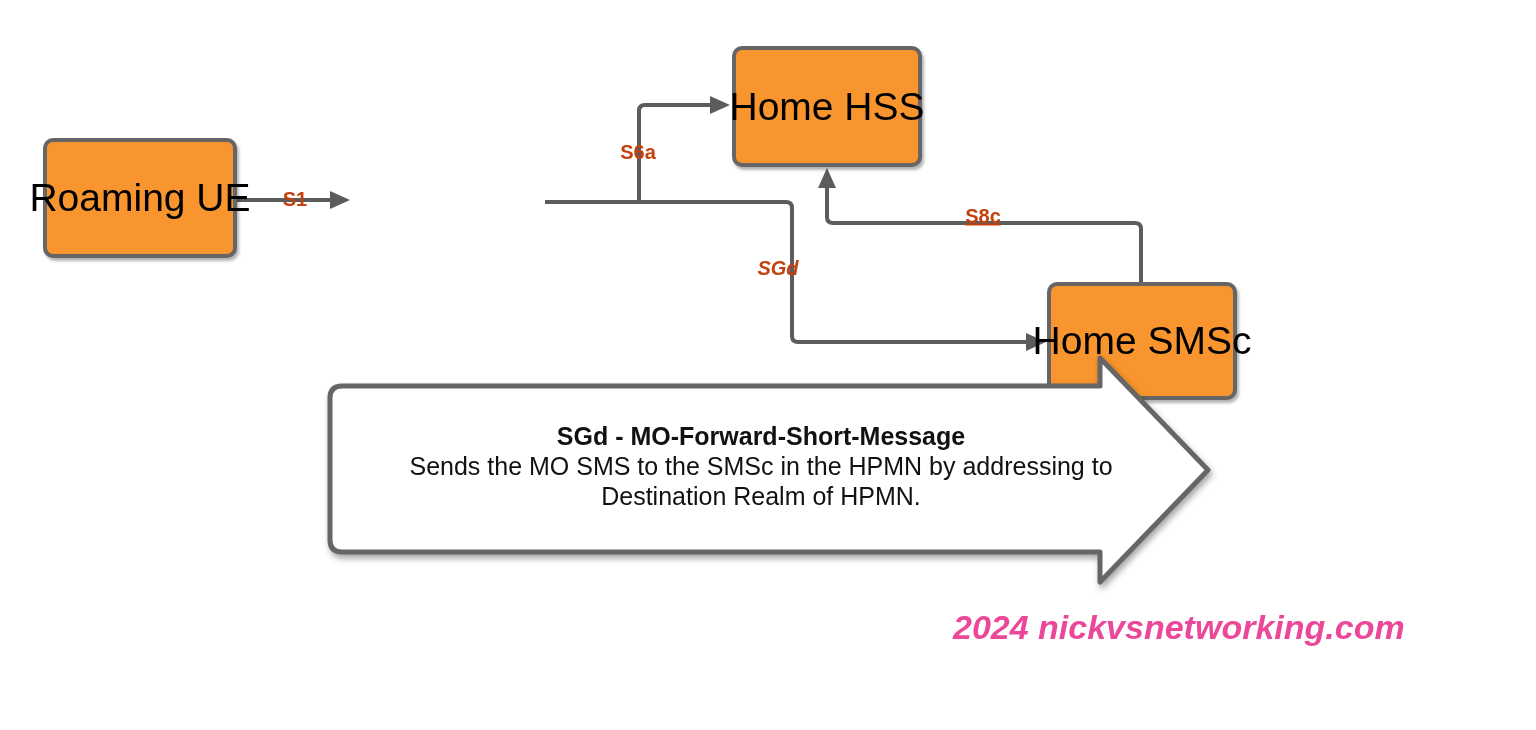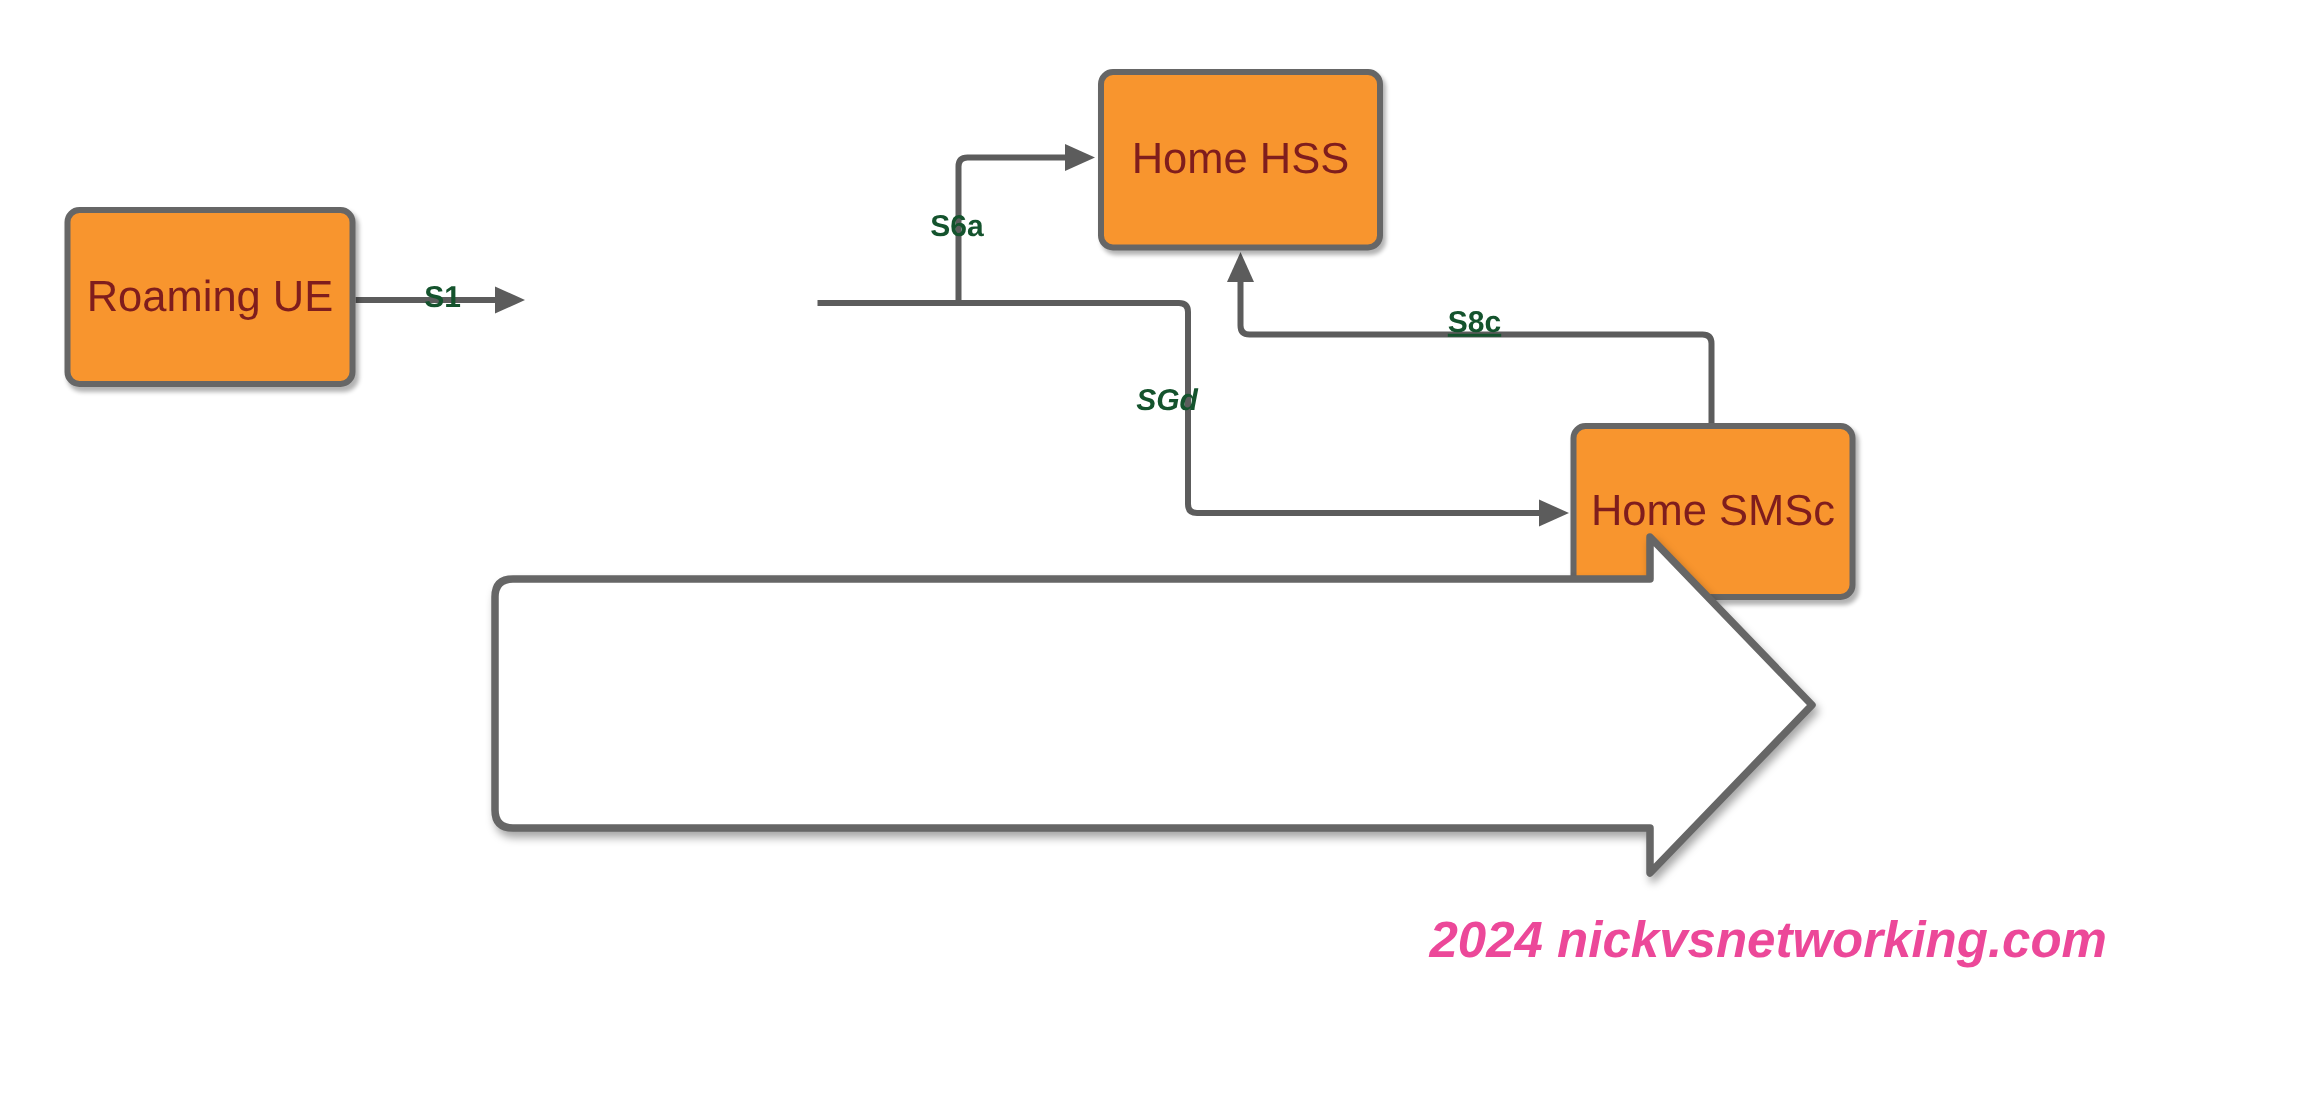--- a/index.html
+++ b/index.html
@@ -22,38 +22,38 @@
     border: 4px solid #666666;
     border-radius: 10px;
     box-shadow: 2px 3px 3px rgba(0,0,0,0.30);
     display: flex;
     align-items: center;
     justify-content: center;
     z-index: 2;
     box-sizing: border-box;
   }
   .node-label {
-    font-size: 29px;
-    color: #7f1d1d;
+    font-size: 39px;
+    color: #000000;
     white-space: nowrap;
   }
   .node-orange { background: #F8952E; }
   .node-green  { background: #54C15F; }
 
   .node-roaming-ue  { left: 43px;   top: 138px; width: 194px; height: 120px; text-align: center; }
   .node-visited-mme { left: 352px;  top: 140px; width: 193px; height: 120px; }
   .node-home-hss    { left: 732px;  top: 46px;  width: 190px; height: 121px; }
   .node-home-smsc   { left: 1047px; top: 282px; width: 190px; height: 118px; }
 
   .edge-label {
     position: absolute;
     transform: translate(-50%, -50%);
     font-size: 20px;
     font-weight: bold;
-    color: #14532d;
+    color: #c2410c;
     z-index: 2;
     white-space: nowrap;
   }
   .edge-label-s1  { left: 295px; top: 199px; }
   .edge-label-s6a { left: 638px; top: 152px; }
   .edge-label-sgd { left: 778px; top: 268px; font-style: italic; }
   .edge-label-s8c { left: 983px; top: 216px; text-decoration: underline; }
 
   .banner-layer {
     position: absolute;
@@ -133,16 +133,21 @@
 
   <div class="edge-label edge-label-s1">S1</div>
   <div class="edge-label edge-label-s6a">S6a</div>
   <div class="edge-label edge-label-sgd">SGd</div>
   <div class="edge-label edge-label-s8c">S8c</div>
 
   <svg class="banner-layer" viewBox="0 0 1536 730" xmlns="http://www.w3.org/2000/svg">
     <path class="banner-shape" d="M342,386 H1100 V358 L1208,470 L1100,582 V552 H342 Q330,552 330,540 V398 Q330,386 342,386 Z"></path>
   </svg>
 
+  <div class="banner-text">
+    <div class="banner-title">SGd - MO-Forward-Short-Message</div>
+    <div class="banner-line">Sends the MO SMS to the SMSc in the HPMN by addressing to</div>
+    <div class="banner-line">Destination Realm of HPMN.</div>
+  </div>
 
   <div class="watermark">2024 nickvsnetworking.com</div>
 
 </div>
 
 </body></html>

